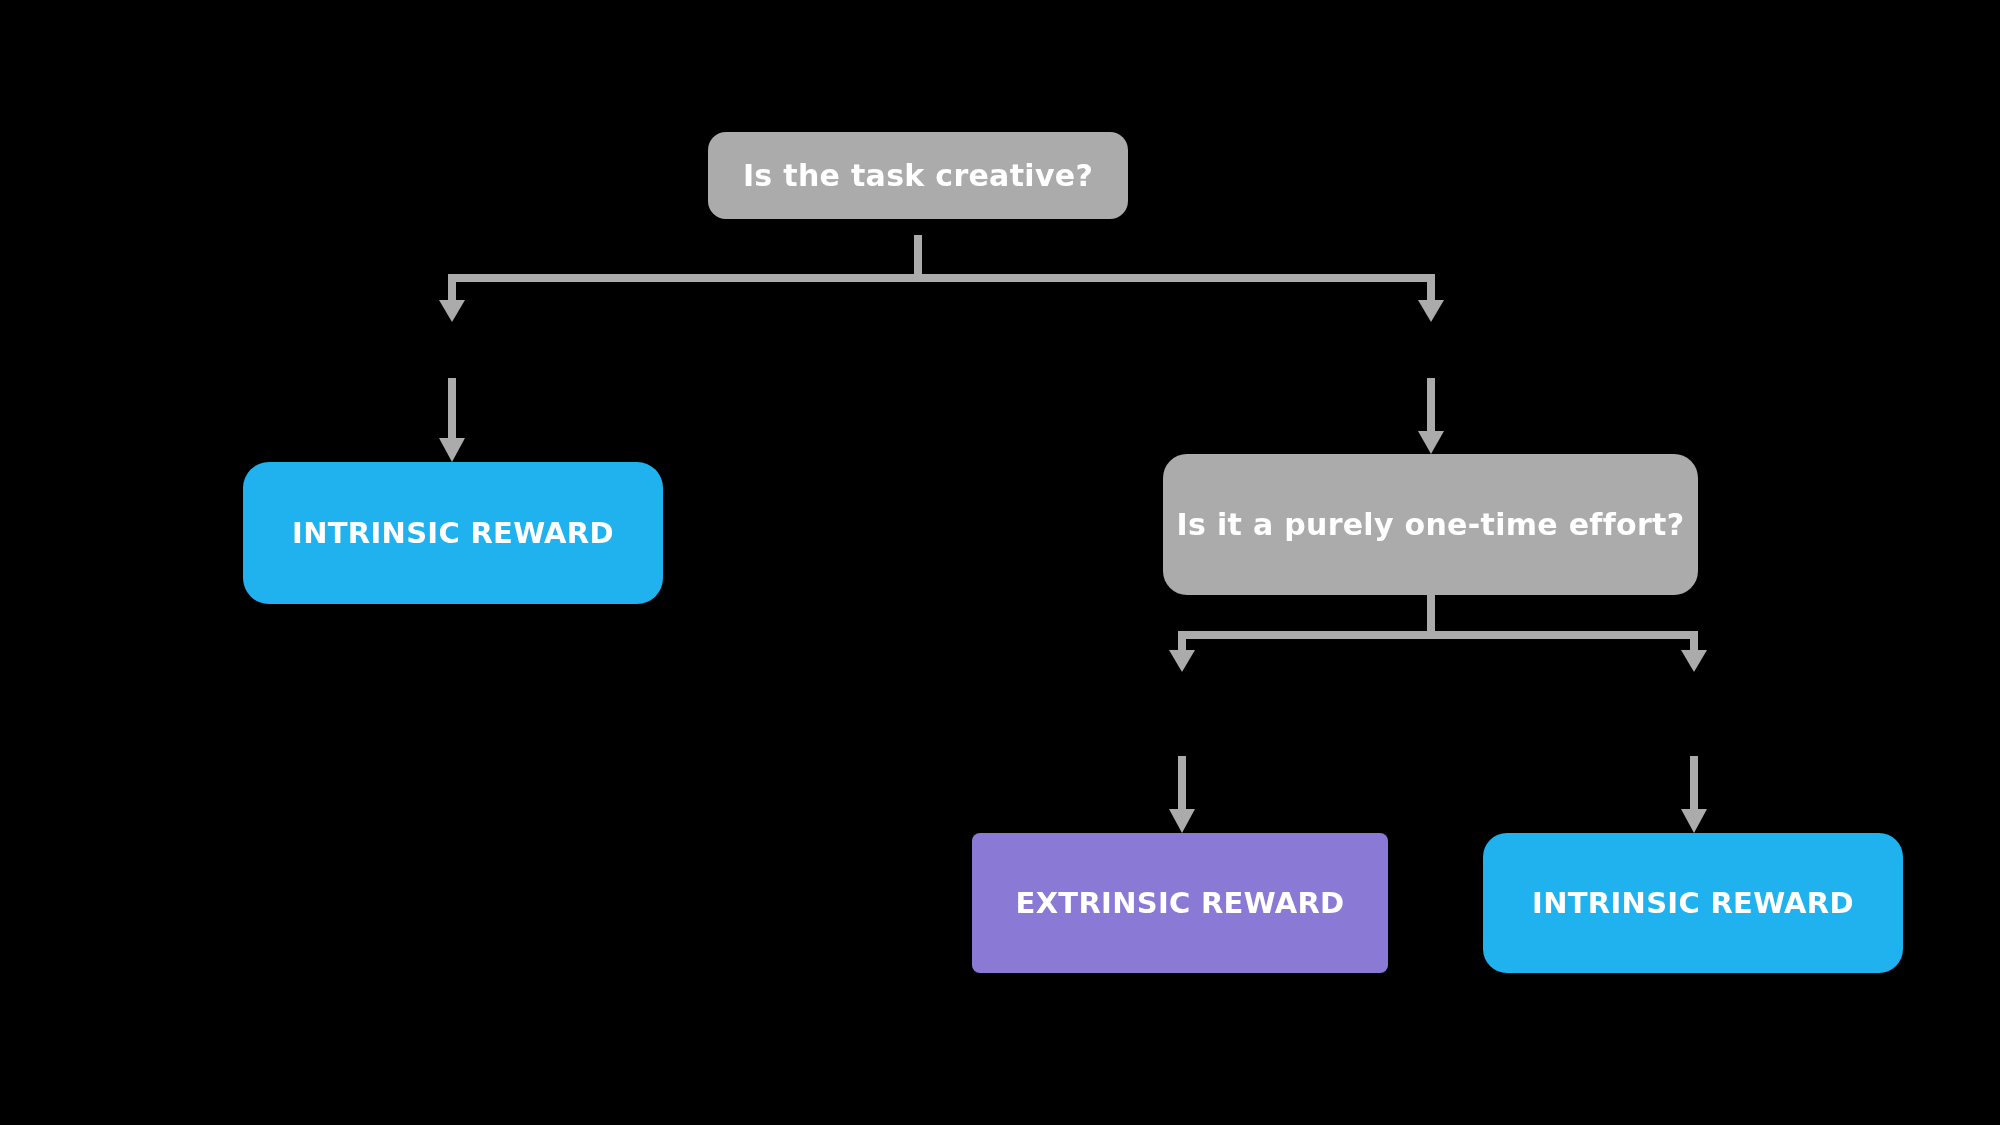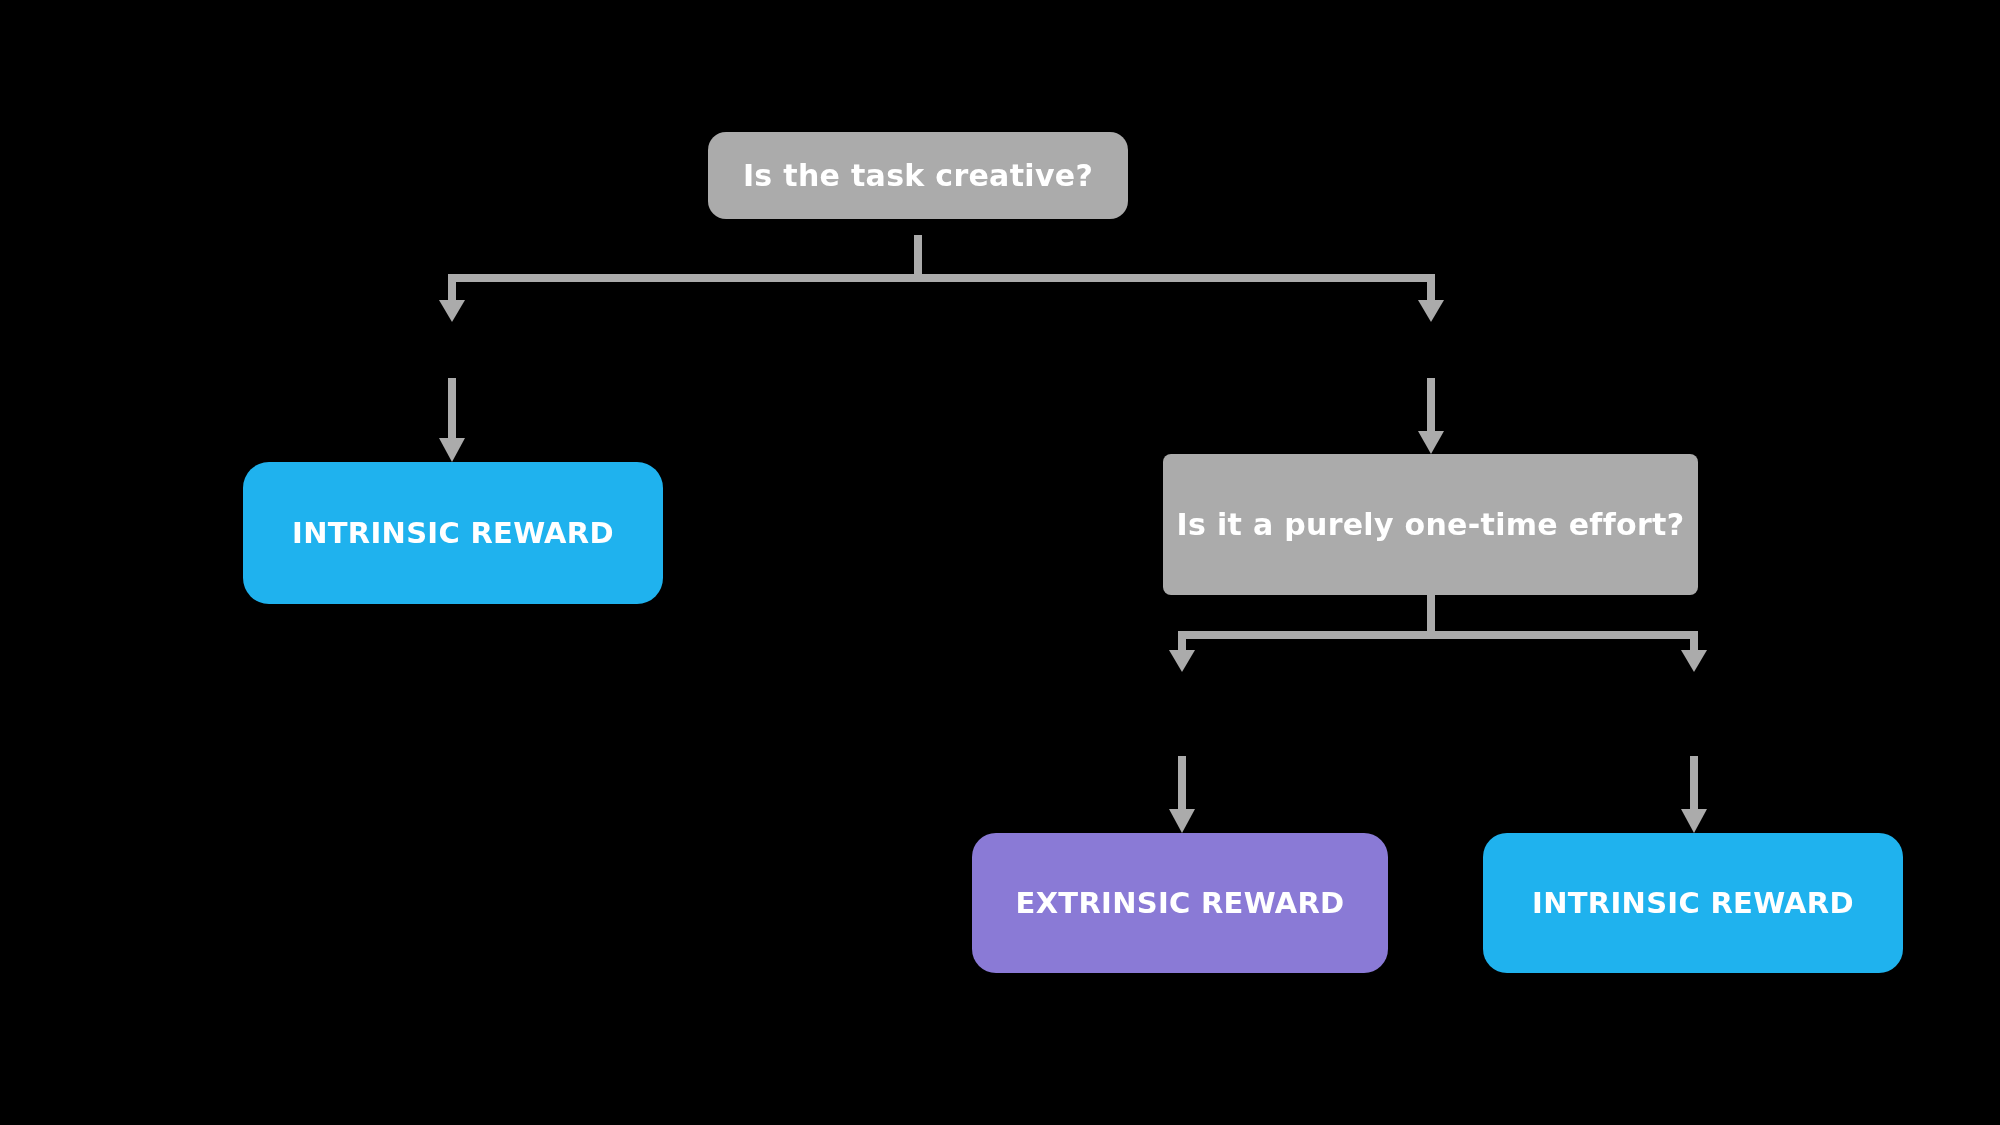--- a/index.html
+++ b/index.html
@@ -38,25 +38,25 @@
   .node-root {
     left: 708px; top: 132px; width: 420px; height: 87px;
     border-radius: 18px; font-size: 30px;
   }
   .node-intrinsic-left {
     left: 243px; top: 462px; width: 420px; height: 142px;
     border-radius: 26px; font-size: 29px;
   }
   .node-one-time {
     left: 1163px; top: 454px; width: 535px; height: 141px;
-    border-radius: 8px; font-size: 30px; line-height: 41px;
+    border-radius: 24px; font-size: 30px; line-height: 41px;
   }
   .node-extrinsic {
     left: 972px; top: 833px; width: 416px; height: 140px;
-    border-radius: 24px; font-size: 29px;
+    border-radius: 8px; font-size: 29px;
   }
   .node-intrinsic-right {
     left: 1483px; top: 833px; width: 420px; height: 140px;
     border-radius: 24px; font-size: 29px;
   }
   .conn-stroke {
     stroke: var(--connector, #ababab);
     stroke-width: 8;
     fill: none;
   }

